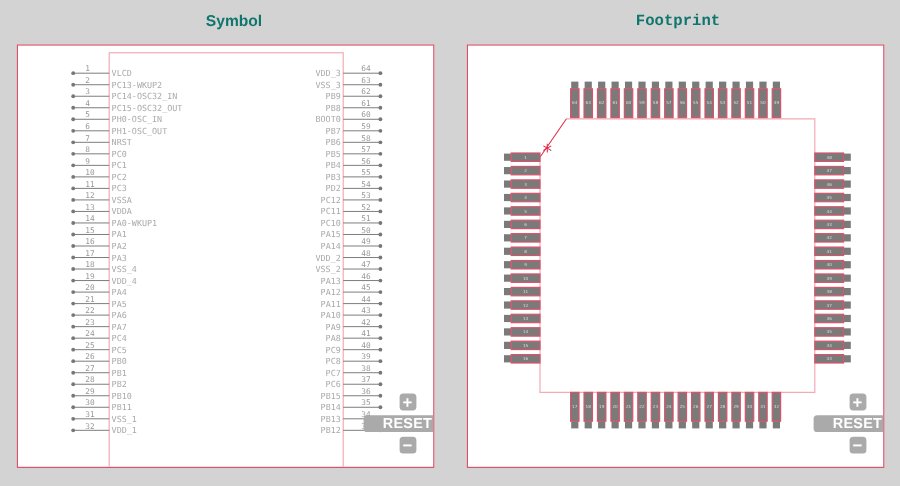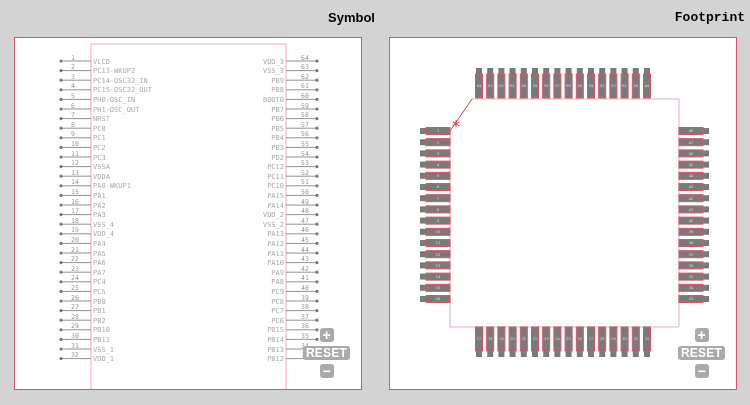--- a/index.html
+++ b/index.html
@@ -1,40 +1,40 @@
 <!DOCTYPE html>
 <html><head>
 <meta charset="utf-8">
 <style>
   html, body { margin: 0; padding: 0; }
   body {
     width: 750px; height: 405px; background: #d3d3d3; position: relative;
     overflow: hidden; font-family: "Liberation Sans", sans-serif;
   }
   .panel-title {
-    position: absolute; top: 10px; font-size: 13px; font-weight: bold; color: #000000;
-    text-align: right; width: 360px;
+    position: absolute; top: 10px; font-size: 13px; font-weight: bold; color: #0f766e;
+    text-align: center; width: 360px;
   }
   .viewer {
     position: absolute; top: 37px; width: 348px; height: 353px; background: #fff;
     border: 1.5px solid #d9536a; box-sizing: border-box; overflow: hidden;
   }
   #symbol-viewer { left: 14px; }
   #footprint-viewer { left: 389px; }
   svg { position: absolute; left: 0; top: 0; }
   .pin-text { font-family: "DejaVu Sans Mono", monospace; font-size: 7px; fill: #aaa; }
   .pin-num { font-family: "DejaVu Sans Mono", monospace; font-size: 6.5px; fill: #999; }
   .zoom-ctrl { position: absolute; display: flex; flex-direction: column; align-items: center; gap: 4px; }
   .zbtn {
     background: #aaa; color: #fff; border-radius: 3px; font-weight: bold;
     display: flex; align-items: center; justify-content: center; cursor: pointer;
     font-family: "Liberation Sans", sans-serif;
   }
   .zbtn.sq { width: 14px; height: 14px; font-size: 14px; line-height: 14px; }
-  .zbtn.reset { height: 14px; padding: 0 3px; font-size: 12px; letter-spacing: 0.2px; }
+  .zbtn.reset { height: 14px; padding: 0 16px; font-size: 12px; letter-spacing: 0.2px; }
 </style>
 </head>
 <body>
 
 <div class="panel-title" style="left:15px;">Symbol</div>
 <div class="panel-title" style="left:385px;font-family:Liberation Mono, monospace;">Footprint</div>
 
 <div id="symbol-viewer" class="viewer">
   <svg id="symbol-svg" width="348" height="353">
       <rect x="76" y="6" width="195" height="346" fill="none" stroke="#f2aab5" stroke-width="1"></rect>

